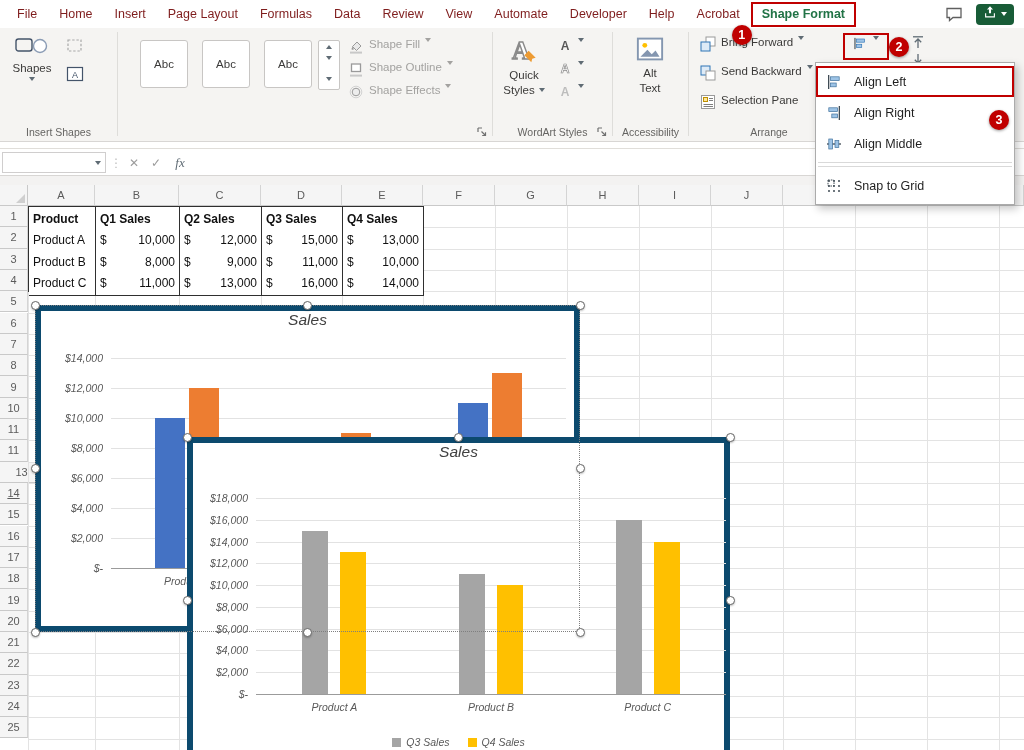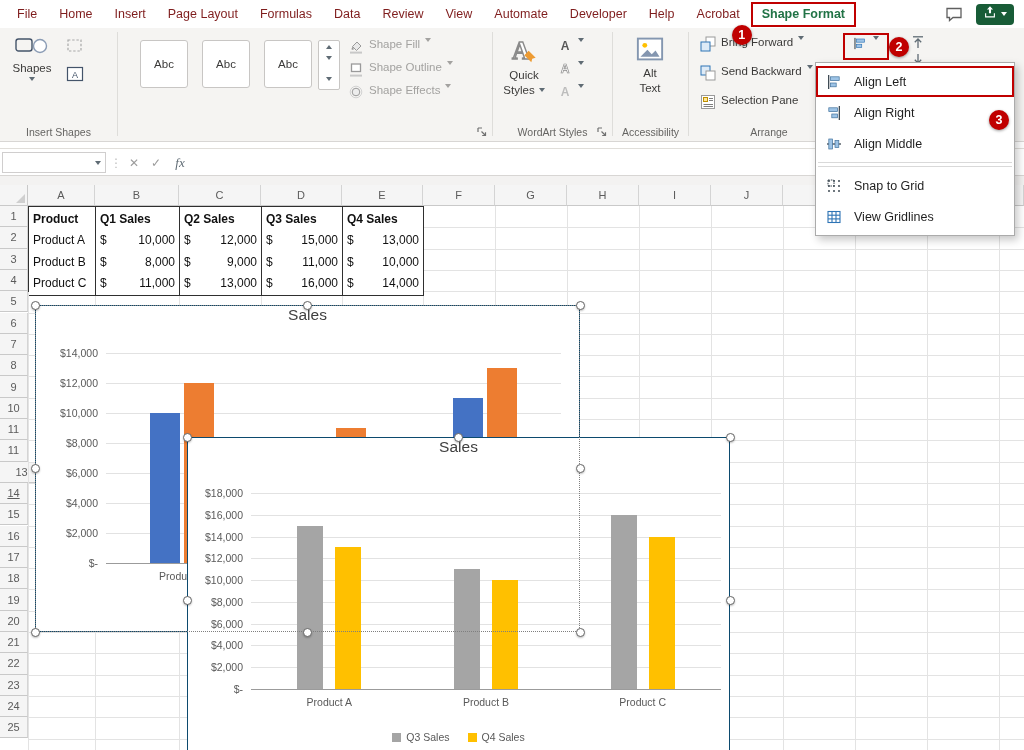--- a/index.html
+++ b/index.html
@@ -61,21 +61,21 @@
           border-left:9px solid transparent;border-bottom:9px solid #cfcfcf;}
   .glv,.glh{position:absolute;background:#e3e3e3;}
   .xtable{position:absolute;left:28px;top:206px;display:grid;background:#fff;
           border-left:1px solid #2f2f2f;border-top:1px solid #2f2f2f;z-index:2;}
   .xcell{box-sizing:border-box;border-right:1px solid #2f2f2f;border-bottom:1px solid #2f2f2f;
          font-size:12px;color:#111;display:flex;align-items:center;padding:12px 4px;background:#fff;}
   .xcell.hdr{font-weight:700;}
   .xcell.money{justify-content:space-between;}
 
   
-  .chart{position:absolute;background:#fff;border:1px solid #0c4a6e;box-sizing:border-box;z-index:20;}
+  .chart{position:absolute;background:#fff;border:6px solid #0c4a6e;box-sizing:border-box;z-index:20;font-style:italic;}
   .ctitle{position:absolute;left:0;right:0;text-align:center;font-size:15.5px;color:#404040;}
   .cgl{position:absolute;height:1px;background:#e2e2e2;}
   .cgl.axis{background:#9b9b9b;}
   .ctick{position:absolute;font-size:10.5px;color:#595959;text-align:right;}
   .cbar{position:absolute;}
   .cxlabel{position:absolute;font-size:10.5px;color:#595959;text-align:center;}
   .clegend{position:absolute;left:0;right:0;display:flex;justify-content:center;gap:18px;
            font-size:10.5px;color:#595959;align-items:center;}
   .clegit{display:flex;align-items:center;}
   .clsw{width:9px;height:9px;display:inline-block;margin-right:5px;}
@@ -615,31 +615,17 @@
             <circle cx="8" cy="8" r="1" fill="#3f4b54"></circle>
             <circle cx="13" cy="8" r="1" fill="#3f4b54"></circle>
             <circle cx="3" cy="13" r="1" fill="#3f4b54"></circle>
             <circle cx="8" cy="13" r="1" fill="#3f4b54"></circle>
             <circle cx="13" cy="13" r="1" fill="#3f4b54"></circle>
             <rect x="2" y="2" width="6" height="6" fill="none" stroke="#3f4b54" stroke-dasharray="1.6 1.2"></rect>
           </svg>
         </span>
         <span class="mlb">Snap to Grid</span>
       </div>
-      <div class="mi">
-        <span class="mic">
-          <svg width="16" height="16" viewBox="0 0 16 16">
-            <g stroke="#2E74B5" fill="none" stroke-width="1.1">
-              <rect x="2" y="2.5" width="12" height="11"></rect>
-              <line x1="2" y1="6.2" x2="14" y2="6.2"></line>
-              <line x1="2" y1="9.9" x2="14" y2="9.9"></line>
-              <line x1="6" y1="2.5" x2="6" y2="13.5"></line>
-              <line x1="10" y1="2.5" x2="10" y2="13.5"></line>
-            </g>
-          </svg>
-        </span>
-        <span class="mlb">View Gridlines</span>
-      </div>
     </div>
 
   <div class="ann-circle" style="left:889px;top:37px;">2</div>
   <div class="ann-circle" style="left:989px;top:110px;">3</div>
 </div>
 
 </body></html>

